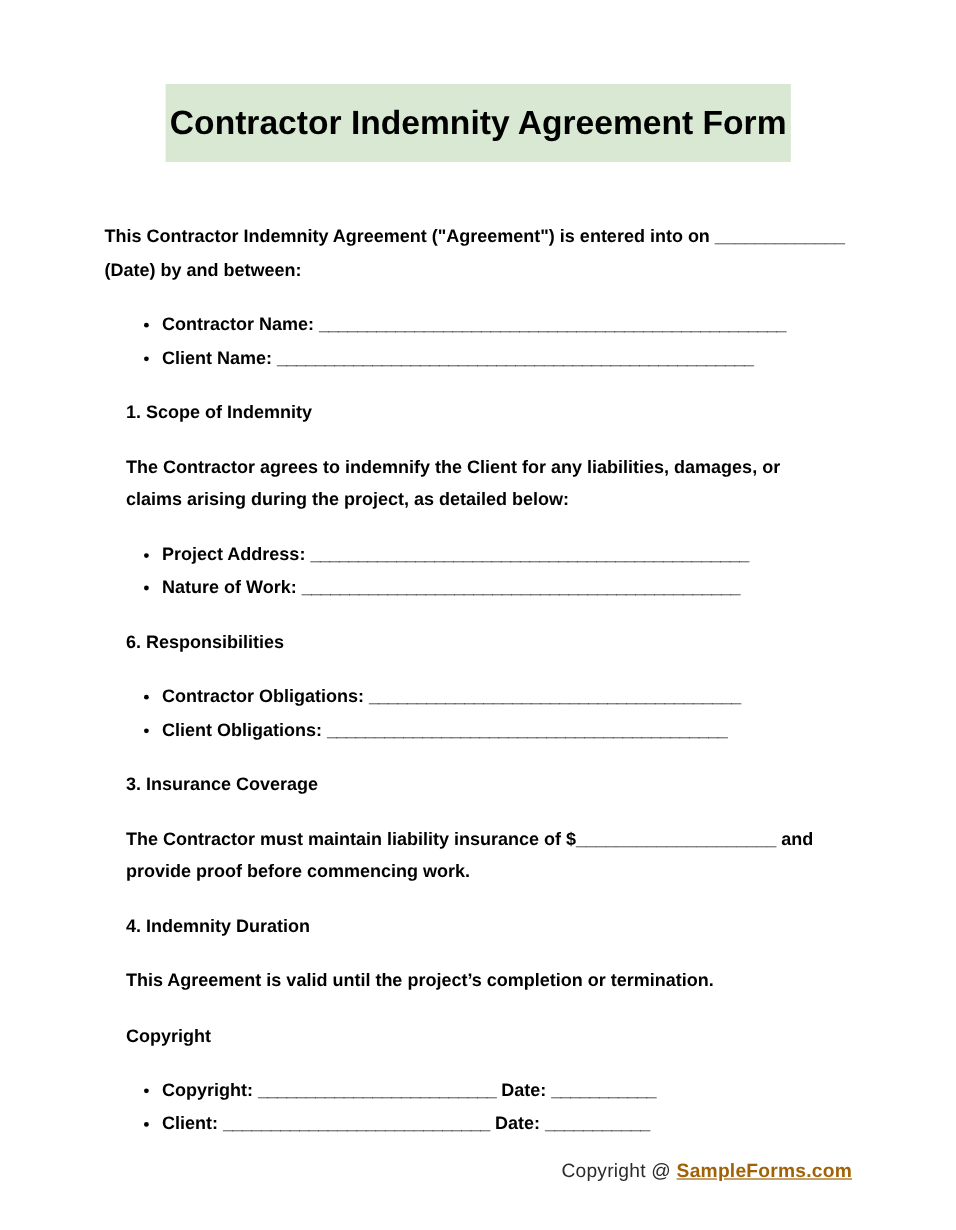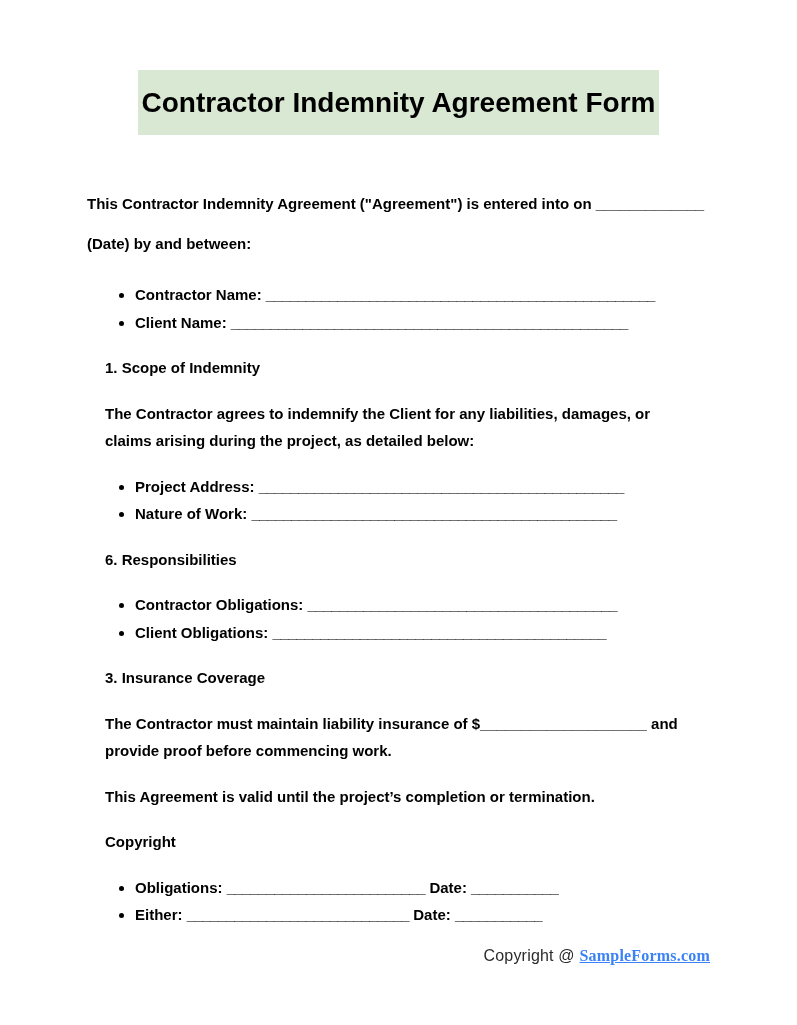--- a/index.html
+++ b/index.html
@@ -26,21 +26,21 @@
     font-size: 28px;
     line-height: 36px;
     font-weight: 700;
   }
   .title-hl {
     background-color: #d9e8d3;
     padding: 17px 4px;
   }
   .para {
     margin: 0 0 17px 0;
-    line-height: 40px;
+    line-height: 28px;
   }
   .block {
     margin: 0 0 17px 0;
   }
   .block p {
     margin: 18px;
     line-height: 27.5px;
   }
   ul.blist {
     margin: 0 0 17px 0;
@@ -100,28 +100,29 @@
     <li><span>Contractor Obligations: </span><span class="blank">_______________________________________</span></li>
     <li><span>Client Obligations: </span><span class="blank">__________________________________________</span></li>
   </ul>
 
   <div class="block">
     <p>3. Insurance Coverage</p>
     <p>The Contractor must maintain liability insurance of $____________________ and provide proof before commencing work.</p>
   </div>
 
   <div class="block">
+    <p>4. Indemnity Duration</p>
     <p>This Agreement is valid until the project’s completion or termination.</p>
   </div>
 
 
   <div class="block">
     <p>Copyright</p>
   </div>
 
   <ul class="blist">
-    <li><span>Obligations: </span><span class="blank">_________________________</span><span> Date: </span><span class="blank">___________</span></li>
-    <li><span>Either: </span><span class="blank">____________________________</span><span> Date: </span><span class="blank">___________</span></li>
+    <li><span>Copyright: </span><span class="blank">_________________________</span><span> Date: </span><span class="blank">___________</span></li>
+    <li><span>Client: </span><span class="blank">____________________________</span><span> Date: </span><span class="blank">___________</span></li>
   </ul>
 
-  <div class="footer"><span>Copyright @ </span><a style="color: #3b82f6; font-family: Liberation Serif, serif;">SampleForms.com</a></div>
+  <div class="footer"><span>Copyright @ </span><a style="color: #a16207;">SampleForms.com</a></div>
 
 </div>
 
 </body></html>

